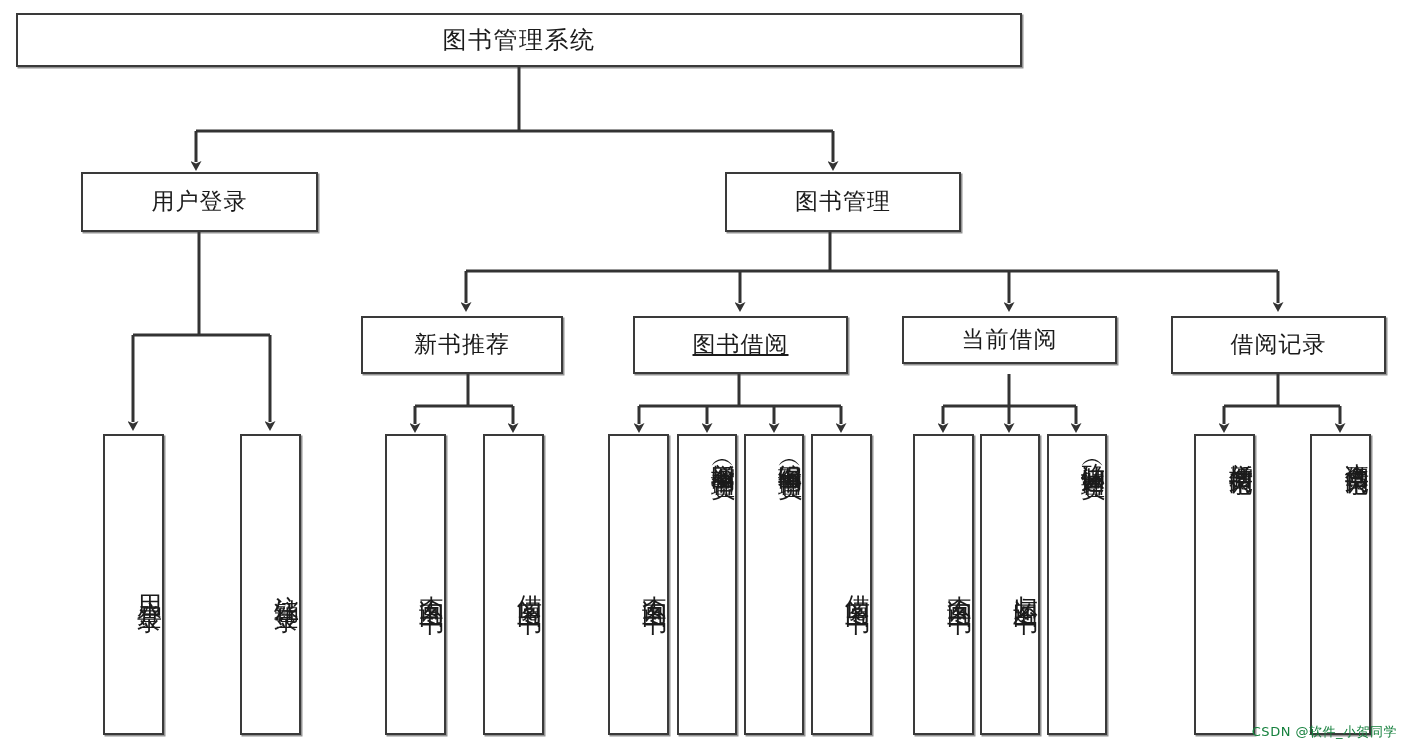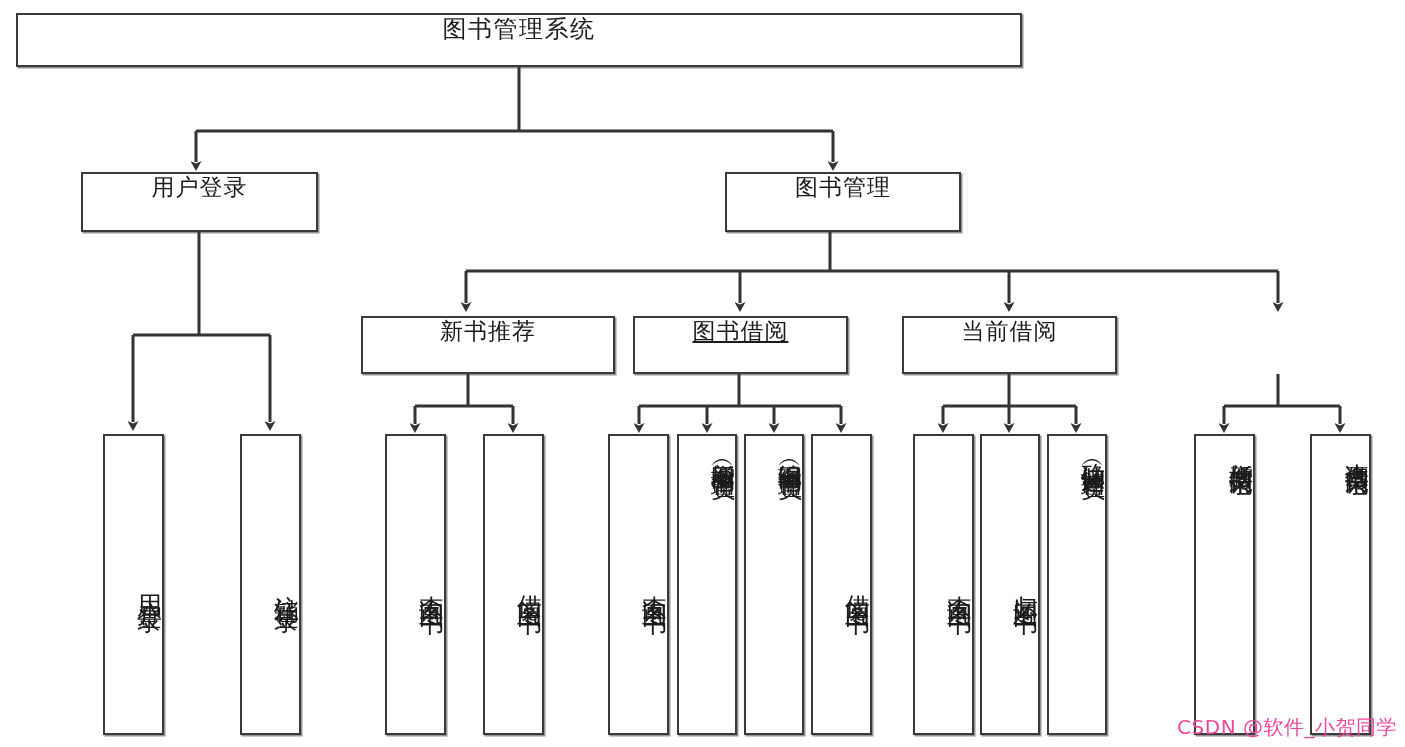--- a/index.html
+++ b/index.html
@@ -25,21 +25,21 @@
     width: 1405px;
     height: 747px;
     pointer-events: none;
   }
   .node {
     position: absolute;
     box-sizing: border-box;
     border: 2px solid #3a3a3a;
     background: #ffffff;
     display: flex;
-    align-items: flex-start;
+    align-items: center;
     justify-content: center;
     color: #1b1b1b;
     box-shadow: 1.5px 1.5px 0 rgba(60,60,60,0.55);
   }
   .node .lbl {
     display: block;
     line-height: 1.18;
     text-align: center;
     white-space: nowrap;
   }
@@ -71,22 +71,22 @@
     padding-top: 0;
   }
   .node.v.tall .lbl {
     font-size: 24px;
     letter-spacing: 2px;
   }
   .watermark {
     position: absolute;
     right: 8px;
     bottom: 6px;
-    font-size: 20px;
-    color: #ec4899;
+    font-size: 13px;
+    color: #15803d;
     letter-spacing: 0.5px;
     white-space: nowrap;
   }
 </style>
 </head>
 <body>
 
 <div id="canvas">
 
   <svg class="wires" viewBox="0 0 1405 747" xmlns="http://www.w3.org/2000/svg">
@@ -143,28 +143,31 @@
     <span class="lbl">图书管理系统</span>
   </div>
 
   <div class="node h" style="left:81px; top:172px; width:237px; height:60px;">
     <span class="lbl">用户登录</span>
   </div>
   <div class="node h" style="left:712px; top:172px; width:236px; height:60px;margin-left:13px;">
     <span class="lbl">图书管理</span>
   </div>
 
-  <div class="node h" style="left:361px; top:316px; width:254px; height:58px;">
+  <div class="node h" style="left:361px; top:316px; width:202px; height:58px;">
     <span class="lbl">新书推荐</span>
   </div>
   <div class="node h" style="left:633px; top:316px; width:215px; height:58px;text-decoration:underline;">
     <span class="lbl">图书借阅</span>
   </div>
-  <div class="node h" style="left:902px; top:316px; width:215px; height:58px;">
+  <div class="node h" style="left:902px; top:316px; width:215px; height:48px;">
     <span class="lbl">当前借阅</span>
+  </div>
+  <div class="node h" style="left:1171px; top:316px; width:215px; height:58px;">
+    <span class="lbl">借阅记录</span>
   </div>
 
   <div class="node v center" style="left:103px; top:434px; width:61px; height:301px;">
     <span class="lbl">用户登录</span>
   </div>
   <div class="node v center" style="left:240px; top:434px; width:61px; height:301px;">
     <span class="lbl">注销登录</span>
   </div>
 
   <div class="node v center" style="left:385px; top:434px; width:61px; height:301px;">

